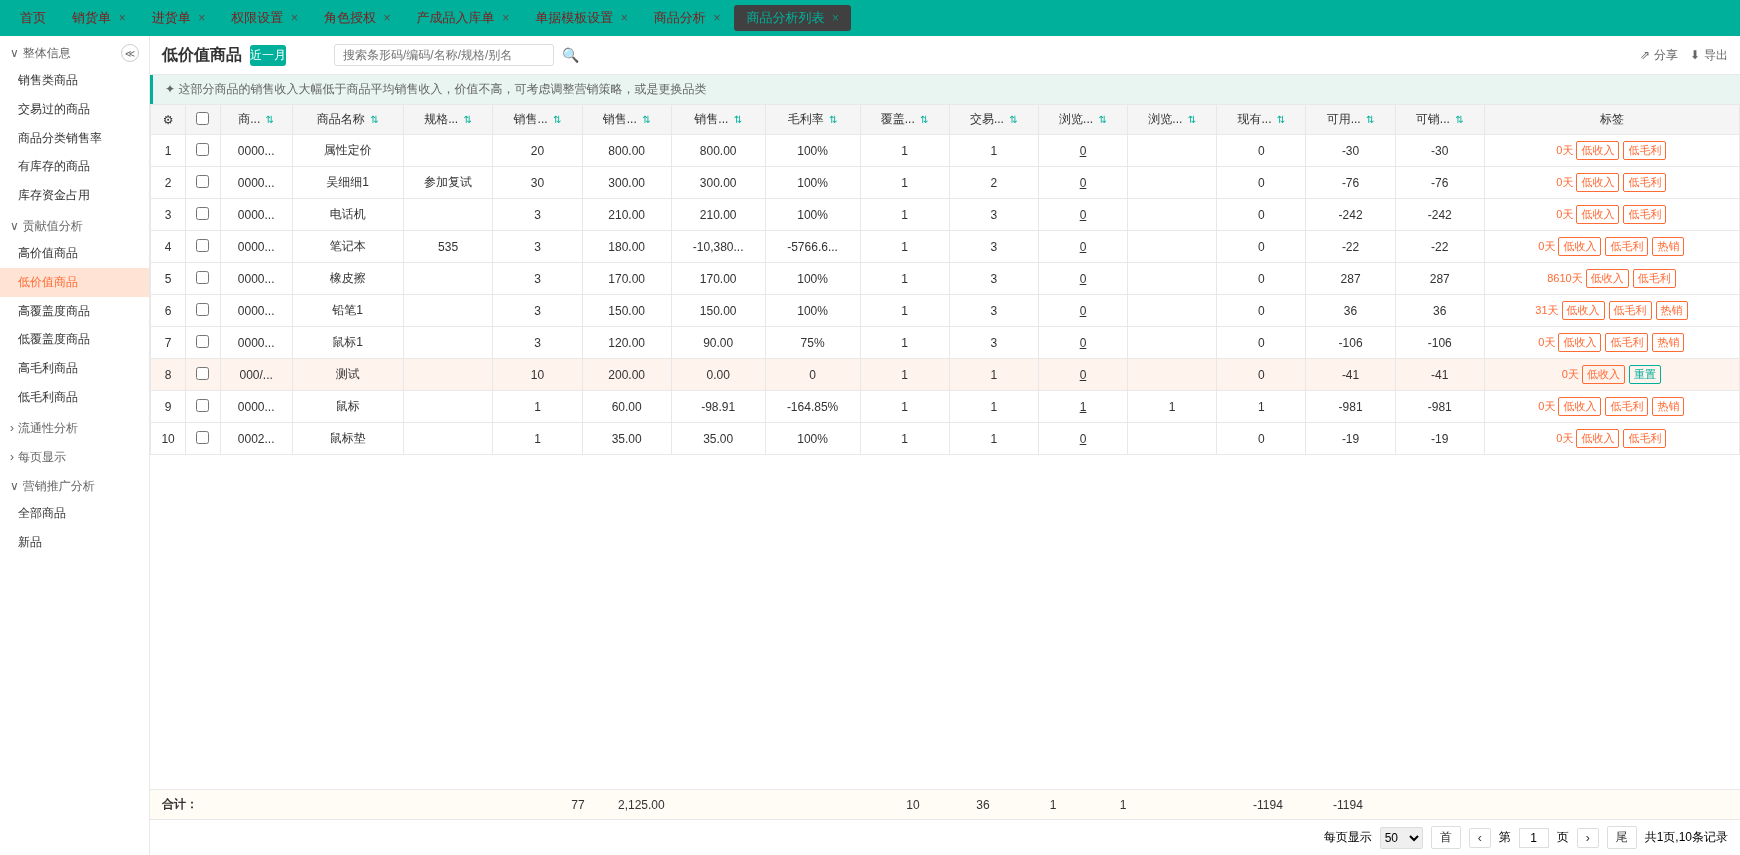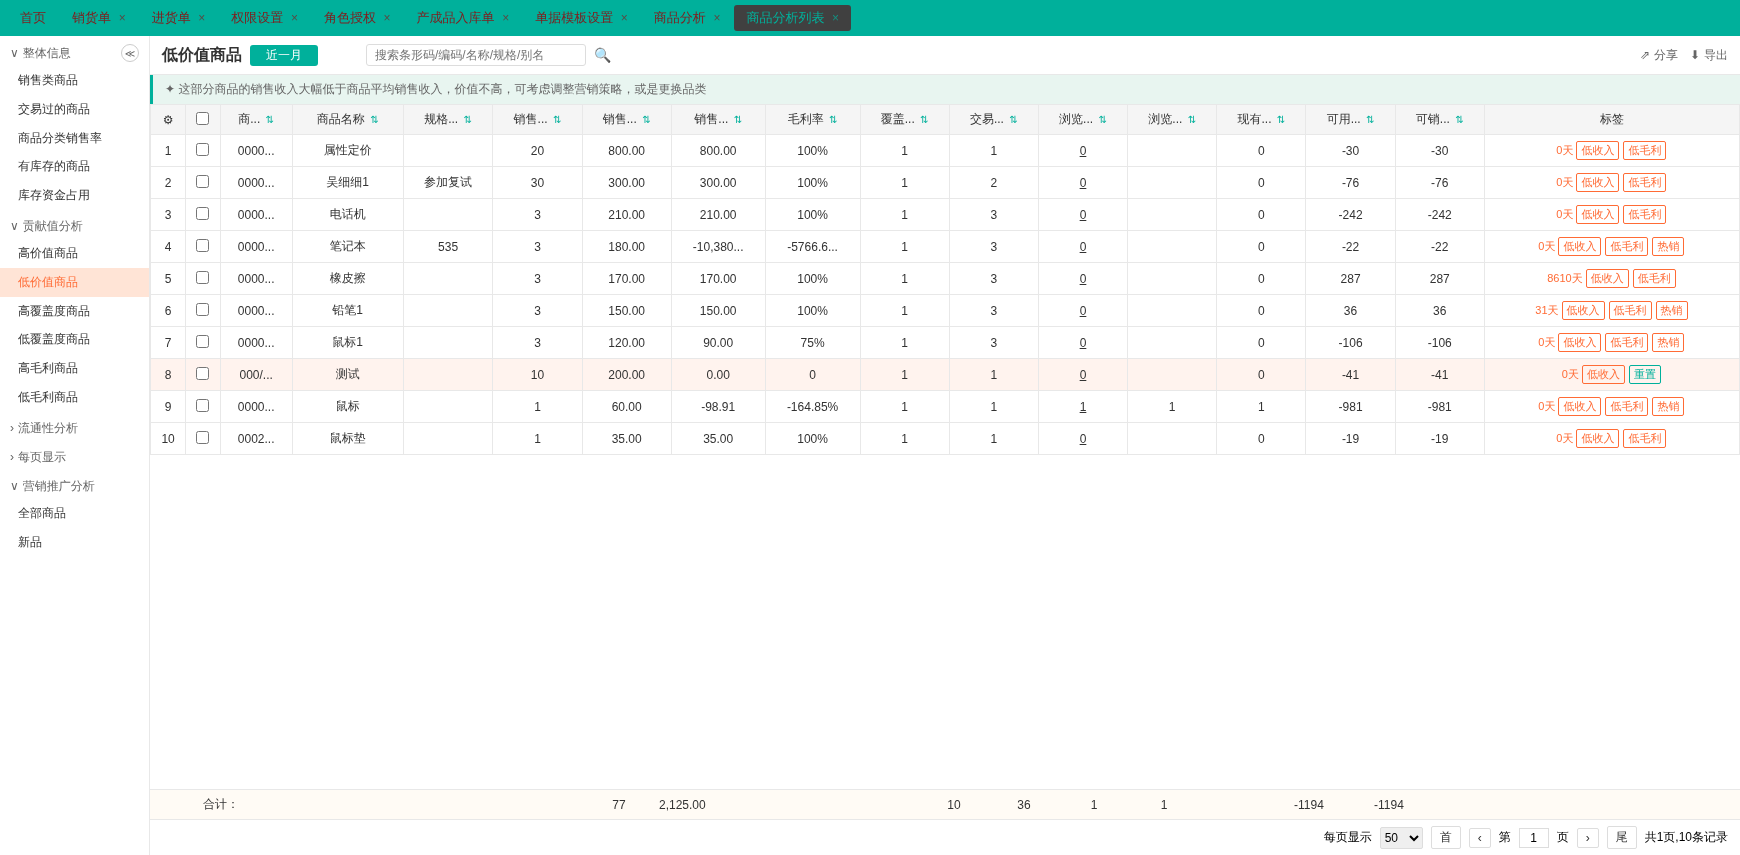--- a/index.html
+++ b/index.html
@@ -90,21 +90,21 @@
     .page-title {
       font-size: 16px;
       font-weight: bold;
       color: #333;
     }
     .time-filter-btn {
       background: #00b09b;
       color: #fff;
       border: none;
       border-radius: 3px;
-      padding: 2px 16px;
+      padding: 2px 0;
       cursor: pointer;
       font-size: 12px;
     }
     .search-box {
       border: 1px solid #ddd;
       border-radius: 3px;
       padding: 3px 8px;
       width: 200px;
       outline: none;
       color: #999;
@@ -189,24 +189,23 @@
       padding: 6px 12px;
       display: flex;
       align-items: center;
       background: #fffbf5;
       flex-shrink: 0;
       font-size: 12px;
       color: #333;
       gap: 0;
     }
     .footer-label {
-      font-weight: normal;
+      font-weight: bold;
       margin-right: 12px;
       min-width: 60px;
-      margin-left: 41px;
     }
 
     
     .pagination-bar {
       display: flex;
       align-items: center;
       justify-content: flex-end;
       padding: 6px 12px;
       border-top: 1px solid #e8e8e8;
       gap: 8px;

